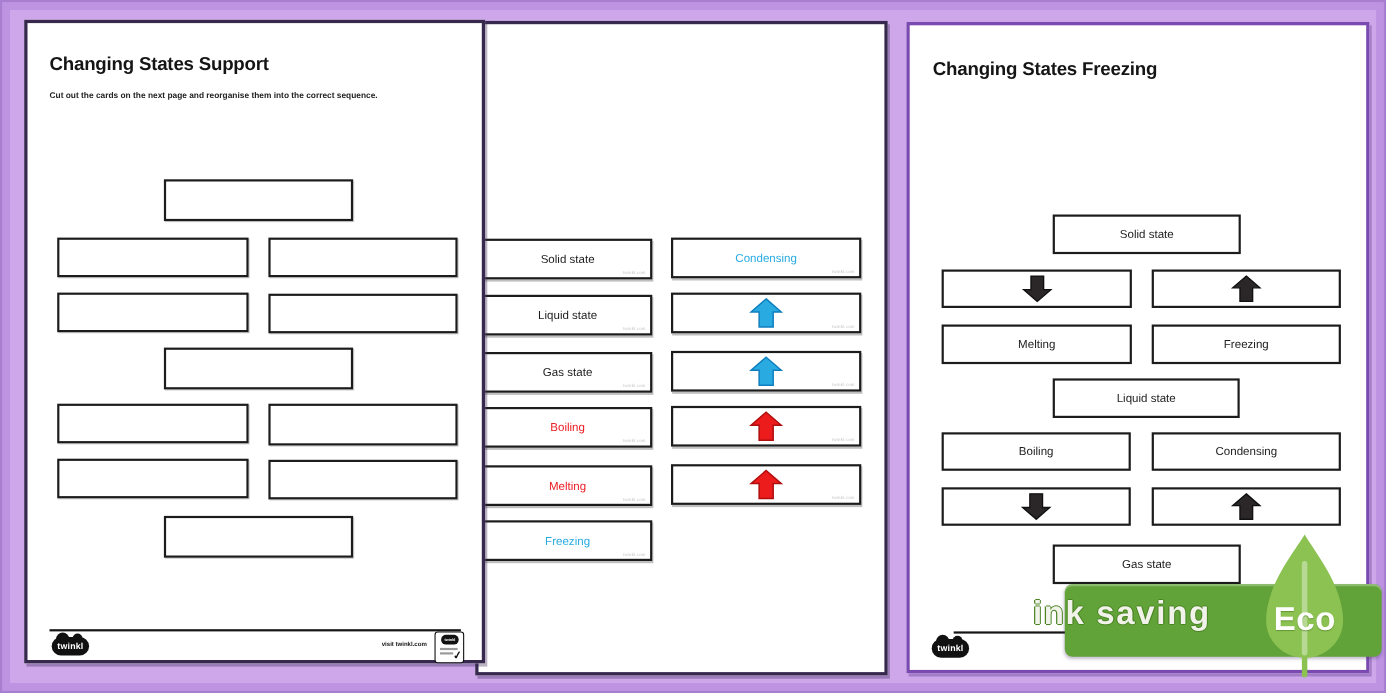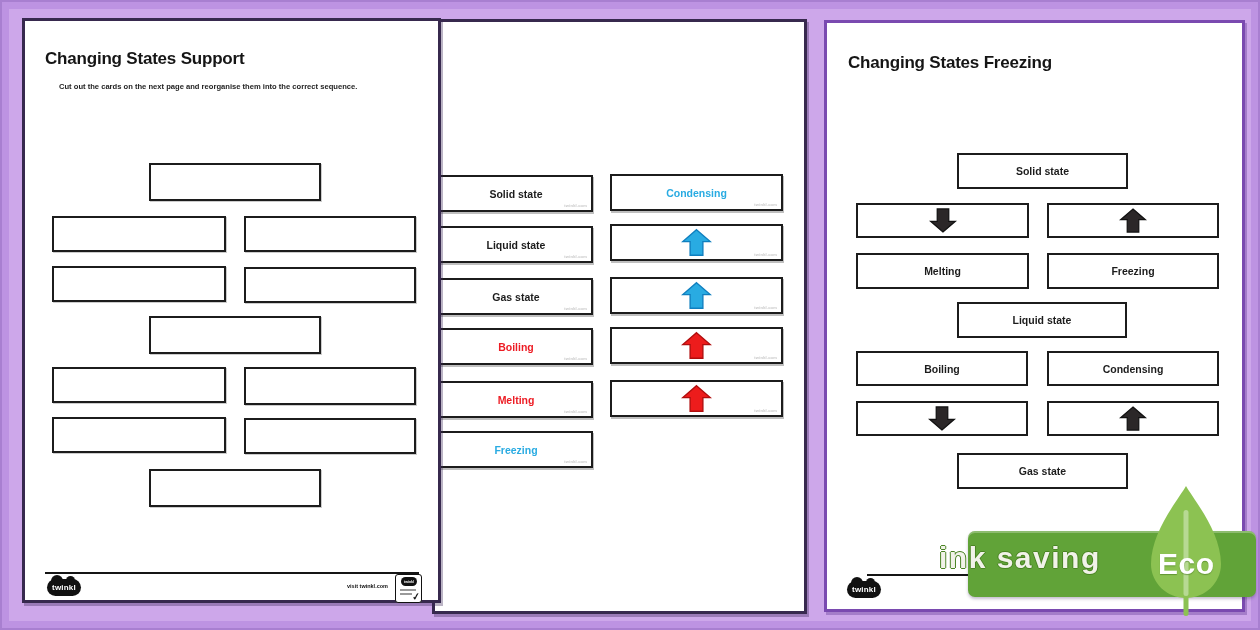--- a/index.html
+++ b/index.html
@@ -16,21 +16,21 @@
   .page-dark-border { border:3px solid #37294e; box-shadow:2px 3px 0 rgba(60,40,90,.35); }
   .page-purple-border { border:3px solid #7a4ab0; box-shadow:2px 3px 0 rgba(90,50,140,.35); }
 
   .page-title { position:absolute; font-weight:bold; color:#151515; font-size:17px; letter-spacing:-0.2px; white-space:nowrap; }
   .instruction { position:absolute; font-size:7.6px; font-weight:bold; color:#242424; white-space:nowrap; }
 
   .slot, .card, .abox {
     position:absolute; background:#fff; border:2px solid #1c1c1c;
     display:flex; align-items:center; justify-content:center;
   }
-  .card, .abox { font-weight:bold; font-size:10.5px; color:#1c1c1c; }
+  .card, .abox { font-weight:normal; font-size:10.5px; color:#1c1c1c;margin-top:42px; }
   .card { box-shadow:1px 2px 0 rgba(0,0,0,.25); }
   .slot { box-shadow:1px 1px 0 rgba(0,0,0,.2); }
 
   .lbl-red  { color:#ed1c24; }
   .lbl-blue { color:#29abe2; }
 
   .watermark { position:absolute; right:4px; bottom:2px; font-size:4px; color:#c6c6c6; letter-spacing:.2px; }
 
   .arrow-svg { display:block; }
   .arrow-blue polygon { fill:#29abe2; stroke:#0f7fbf; stroke-width:1.5; }
@@ -128,21 +128,21 @@
       <svg class="arrow-svg arrow-red" width="31" height="29" viewBox="0 0 34 30">
         <polygon points="17,1 32,14 24,14 24,29 10,29 10,14 2,14"></polygon>
       </svg>
       <span class="watermark">twinkl.com</span>
     </div>
   </div>
 
   <div class="page page-dark-border" style="left:20px; top:16px; width:419px; height:585px; z-index:5;">
 
     <div class="page-title" style="left:20px; top:28px;">Changing States Support</div>
-    <div class="instruction" style="left:34px; top:61px;text-align:right;">Cut out the cards on the next page and reorganise them into the correct sequence.</div>
+    <div class="instruction" style="left:20px; top:61px;text-align:right;">Cut out the cards on the next page and reorganise them into the correct sequence.</div>
 
     <div class="slot" style="left:124px; top:142px; width:172px; height:38px;"></div>
     <div class="slot" style="left:27px;  top:195px; width:174px; height:36px;"></div>
     <div class="slot" style="left:219px; top:195px; width:172px; height:36px;"></div>
     <div class="slot" style="left:27px;  top:245px; width:174px; height:36px;"></div>
     <div class="slot" style="left:219px; top:246px; width:172px; height:36px;"></div>
     <div class="slot" style="left:124px; top:295px; width:172px; height:38px;"></div>
     <div class="slot" style="left:27px;  top:346px; width:174px; height:36px;"></div>
     <div class="slot" style="left:219px; top:346px; width:172px; height:38px;"></div>
     <div class="slot" style="left:27px;  top:396px; width:174px; height:36px;"></div>

